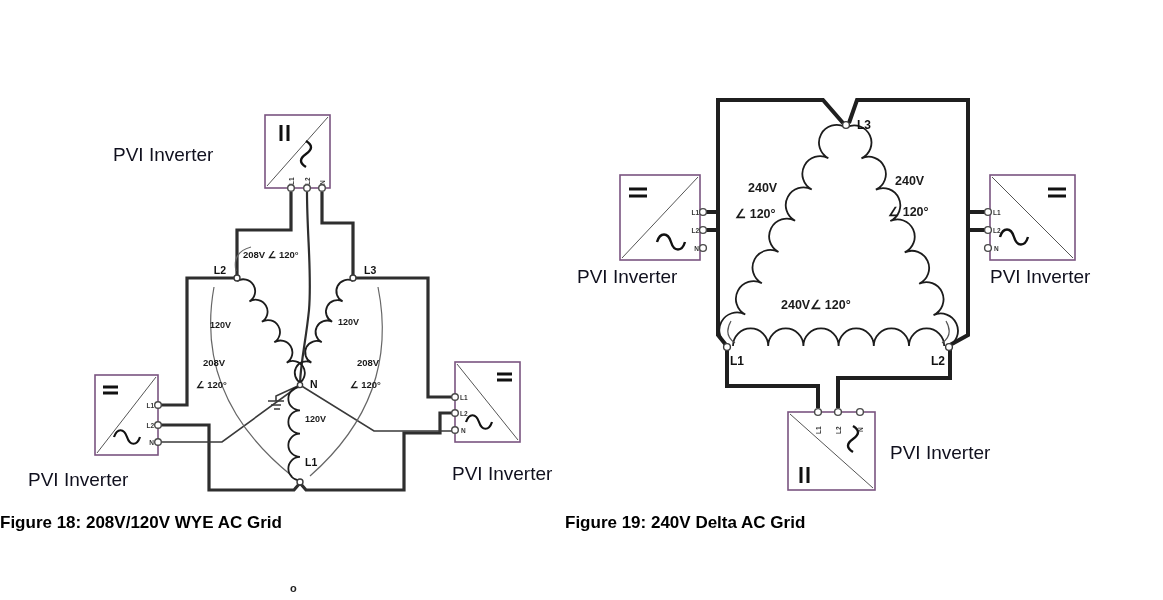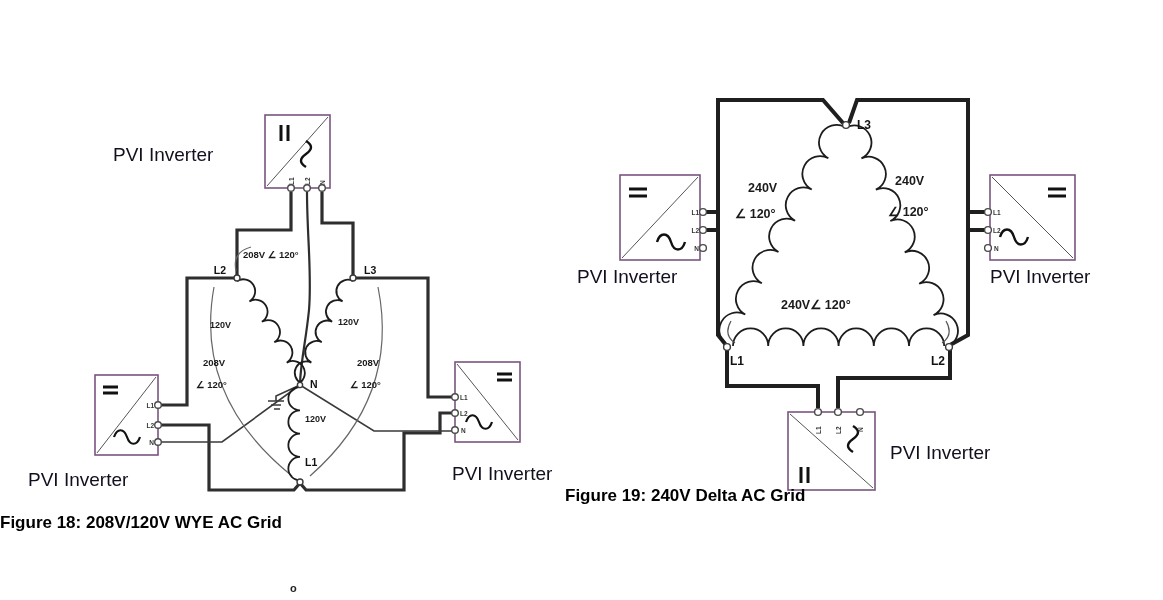--- a/index.html
+++ b/index.html
@@ -2,21 +2,21 @@
 <html><head>
 <meta charset="utf-8">
 <style>
   html,body{margin:0;padding:0;background:#fff;}
   .page{position:relative;width:1163px;height:600px;background:#ffffff;overflow:hidden;
         font-family:"Liberation Sans",sans-serif;}
   svg{position:absolute;}
   svg text{font-family:"Liberation Sans",sans-serif;}
   .caption{position:absolute;font-size:17px;font-weight:bold;color:#000;text-align:left;}
   #caption-18{left:0;top:513px;width:510px;}
-  #caption-19{left:565px;top:486px;width:545px;}
+  #caption-19{left:565px;top:513px;width:545px;}
   .pvi{font-size:19px;fill:#10101e;}
   .nodelbl{font-size:10.5px;font-weight:700;fill:#111;}
   .phase{font-size:9.5px;font-weight:700;fill:#1a1a1a;}
   .phaseD{font-size:12.5px;font-weight:700;fill:#1a1a1a;}
   .coillbl{font-size:9px;font-weight:700;fill:#1a1a1a;}
   .term{font-size:6.5px;font-weight:700;fill:#333;}
   .stray{position:absolute;left:290px;top:582px;font-size:11px;font-weight:700;color:#222;}
 </style>
 </head>
 <body>

